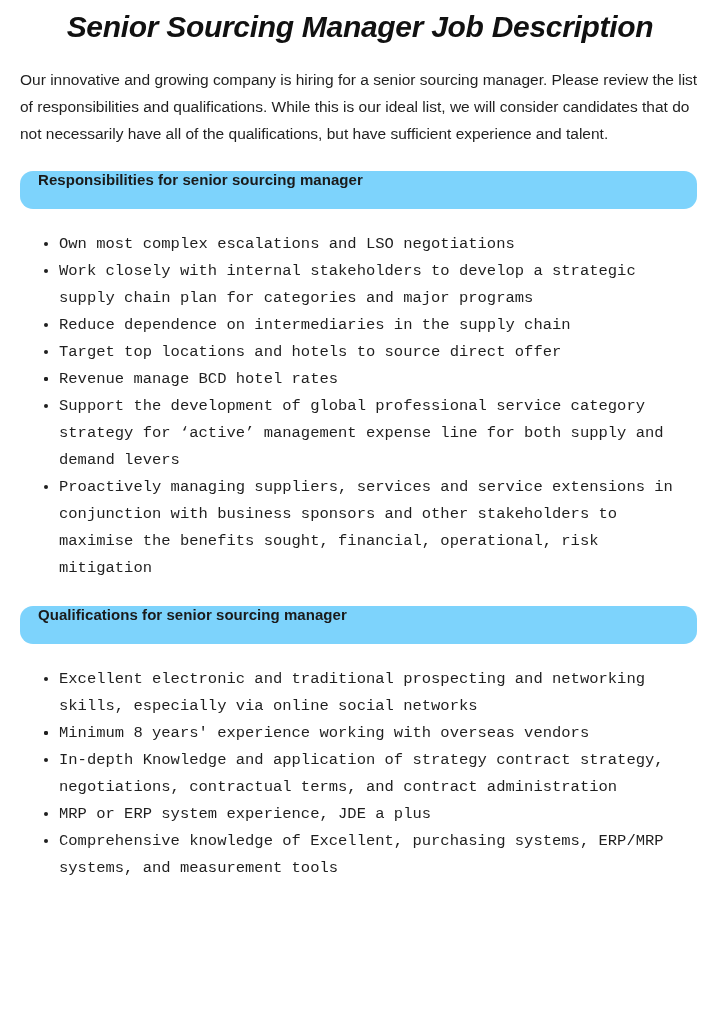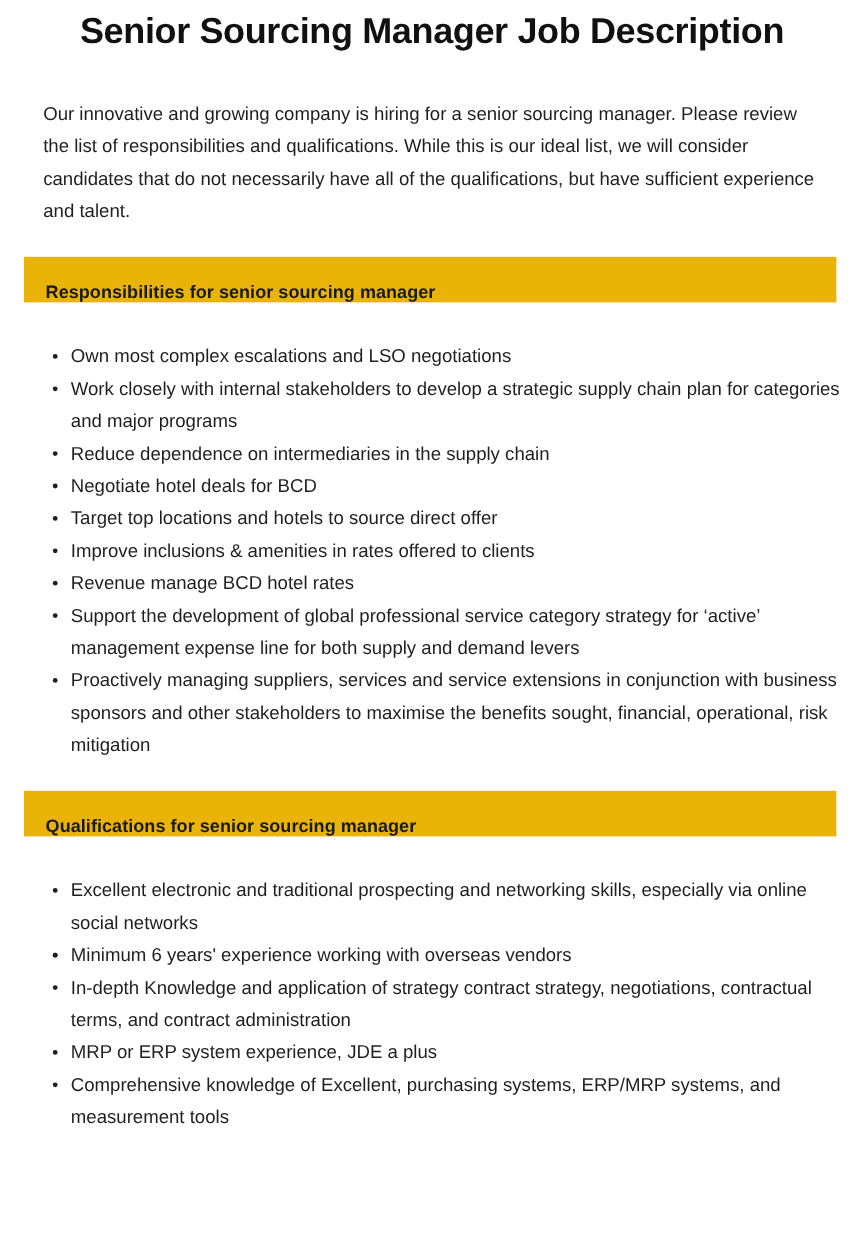--- a/index.html
+++ b/index.html
@@ -25,51 +25,54 @@
   }
   .doc-title {
     margin: 0;
     padding: 8px 20px 0 20px;
     font-size: 30px;
     line-height: 38px;
     font-weight: bold;
     letter-spacing: -0.3px;
     text-align: center;
     color: #111111;
+    font-style: italic;
   }
   .intro {
-    margin: 16px;
+    margin: 0;
     padding: 20px 20px 0 20px;
     font-size: 15.5px;
     line-height: 27px;
     color: #1f1f1f;
     max-width: 680px;
   }
   .section {
     margin-top: 24px;
   }
   .section-header {
     margin: 0 23px 0 20px;
-    background: #eab308;
+    background: #7dd3fc;
     height: 38px;
     display: flex;
-    align-items: flex-end;
+    align-items: flex-start;
     padding: 0 18px;
     box-sizing: border-box;
+    border-radius: 13px;
   }
   .section-header-label {
     font-size: 15px;
     font-weight: bold;
     color: #1a1a1a;
     letter-spacing: 0.05px;
   }
   ul.bullet-list {
     list-style: none;
     margin: 0;
-    padding: 32px 20px 0 20px;
+    padding: 22px 20px 0 20px;
+    font-family: Liberation Mono, monospace;
   }
   ul.bullet-list li {
     position: relative;
     padding-left: 39px;
     margin: 0 0 0 0;
     font-size: 15.5px;
     line-height: 27px;
     color: #1f1f1f;
   }
   ul.bullet-list li .bullet-dot {
@@ -96,36 +99,35 @@
 
   <div class="sections-container">
       <div class="section">
         <div class="section-header">
           <span class="section-header-label">Responsibilities for senior sourcing manager</span>
         </div>
         <ul class="bullet-list">
           <li><span class="bullet-dot"></span><span>Own most complex escalations and LSO negotiations</span></li>
           <li><span class="bullet-dot"></span><span>Work closely with internal stakeholders to develop a strategic supply chain plan for categories and major programs</span></li>
           <li><span class="bullet-dot"></span><span>Reduce dependence on intermediaries in the supply chain</span></li>
-          <li><span class="bullet-dot"></span><span>Negotiate hotel deals for BCD</span></li>
           <li><span class="bullet-dot"></span><span>Target top locations and hotels to source direct offer</span></li>
-          <li><span class="bullet-dot"></span><span>Improve inclusions &amp; amenities in rates offered to clients</span></li>
+          <li><span class="bullet-dot"></span></li>
           <li><span class="bullet-dot"></span><span>Revenue manage BCD hotel rates</span></li>
           <li><span class="bullet-dot"></span><span>Support the development of global professional service category strategy for ‘active’ management expense line for both supply and demand levers</span></li>
           <li><span class="bullet-dot"></span><span>Proactively managing suppliers, services and service extensions in conjunction with business sponsors and other stakeholders to maximise the benefits sought, financial, operational, risk mitigation</span></li>
         </ul>
       </div>
       <div class="section">
         <div class="section-header">
           <span class="section-header-label">Qualifications for senior sourcing manager</span>
         </div>
         <ul class="bullet-list">
           <li><span class="bullet-dot"></span><span>Excellent electronic and traditional prospecting and networking skills, especially via online social networks</span></li>
           <li><span class="bullet-dot"></span></li>
-          <li><span class="bullet-dot"></span><span>Minimum 6 years' experience working with overseas vendors</span></li>
+          <li><span class="bullet-dot"></span><span>Minimum 8 years' experience working with overseas vendors</span></li>
           <li><span class="bullet-dot"></span><span>In-depth Knowledge and application of strategy contract strategy, negotiations, contractual terms, and contract administration</span></li>
           <li><span class="bullet-dot"></span><span>MRP or ERP system experience, JDE a plus</span></li>
           <li><span class="bullet-dot"></span><span>Comprehensive knowledge of Excellent, purchasing systems, ERP/MRP systems, and measurement tools</span></li>
         </ul>
       </div>
     </div>
 
   <div class="spacer-bottom"></div>
 </div>
 

